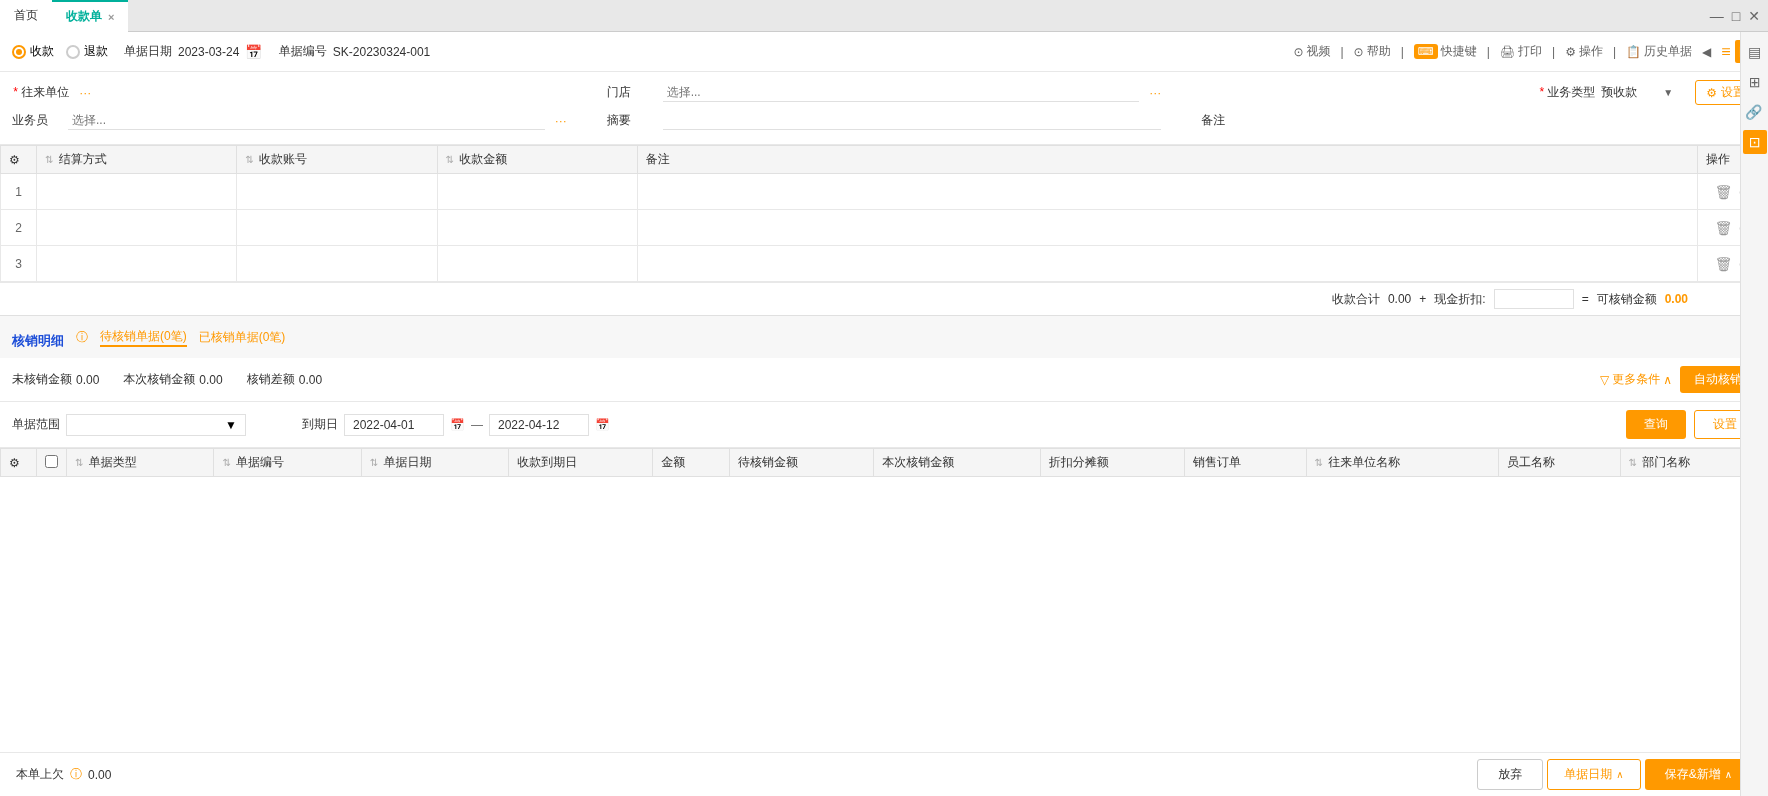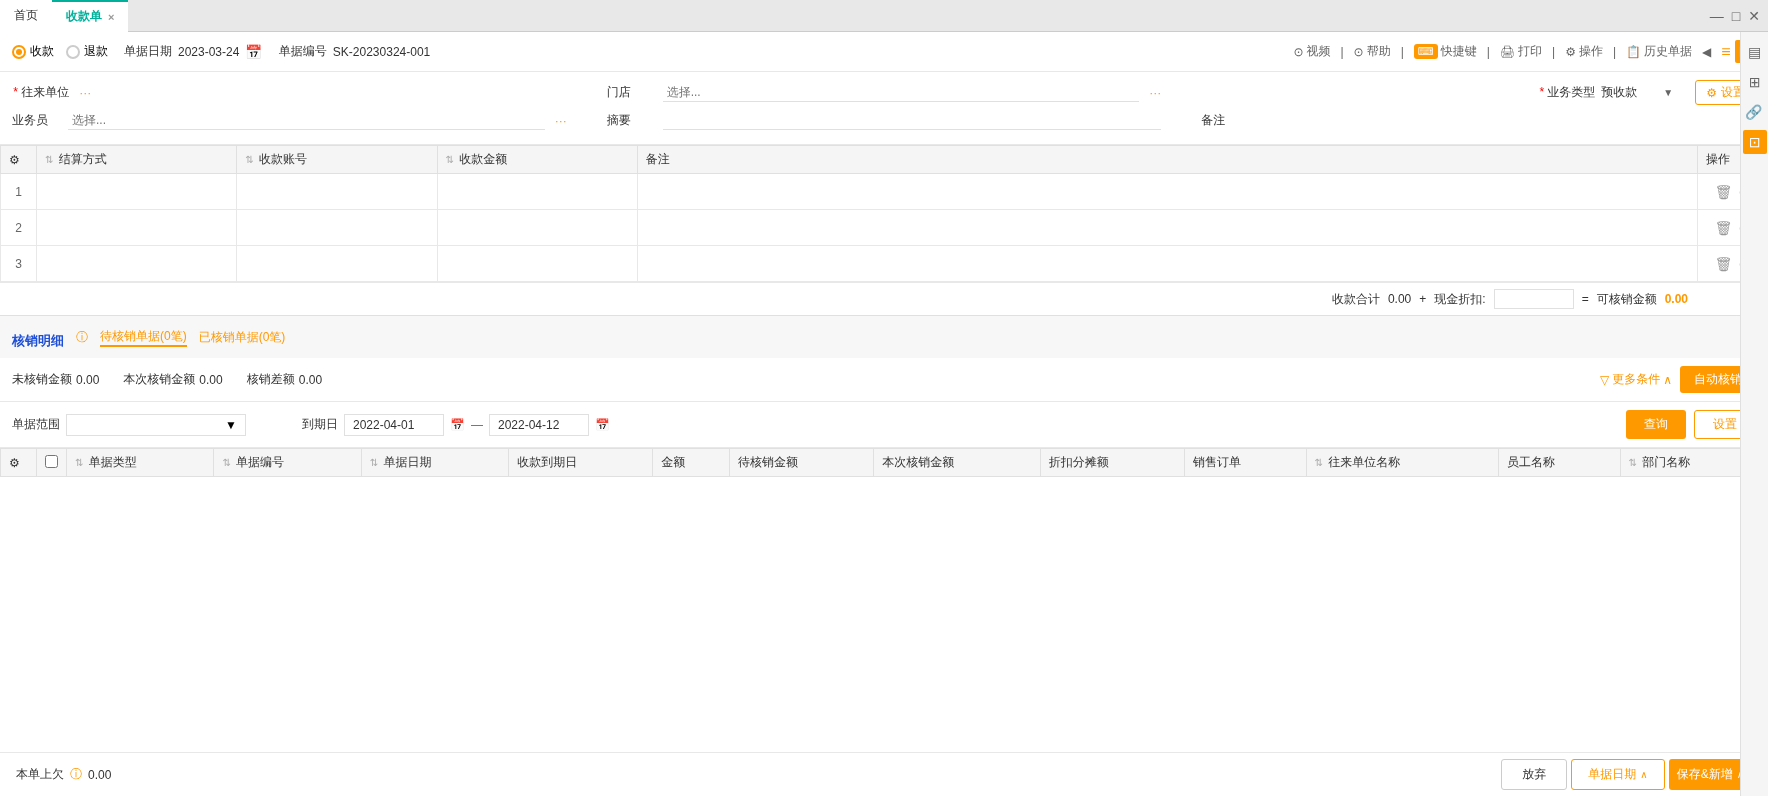--- a/index.html
+++ b/index.html
@@ -178,21 +178,21 @@
       background: white; color: #333; border: 1px solid #ccc;
       padding: 6px 20px; border-radius: 3px; cursor: pointer;
     }
     .btn-save-draft {
       background: white; color: #f90; border: 1px solid #f90;
       padding: 6px 16px; border-radius: 3px; cursor: pointer;
       display: flex; align-items: center; gap: 4px;
     }
     .btn-save-new {
       background: #f90; color: white; border: none;
-      padding: 6px 8px; border-radius: 3px; cursor: pointer;
+      padding: 6px 20px; border-radius: 3px; cursor: pointer;
       display: flex; align-items: center; gap: 4px;
     }
     .btn-chevron { font-size: 10px; }
 
     
     .right-panel {
       position: absolute; right: 0; top: 32px; bottom: 0; width: 28px;
       background: #f5f5f5; border-left: 1px solid #e0e0e0;
       display: flex; flex-direction: column; align-items: center; padding-top: 8px; gap: 6px;
     }

